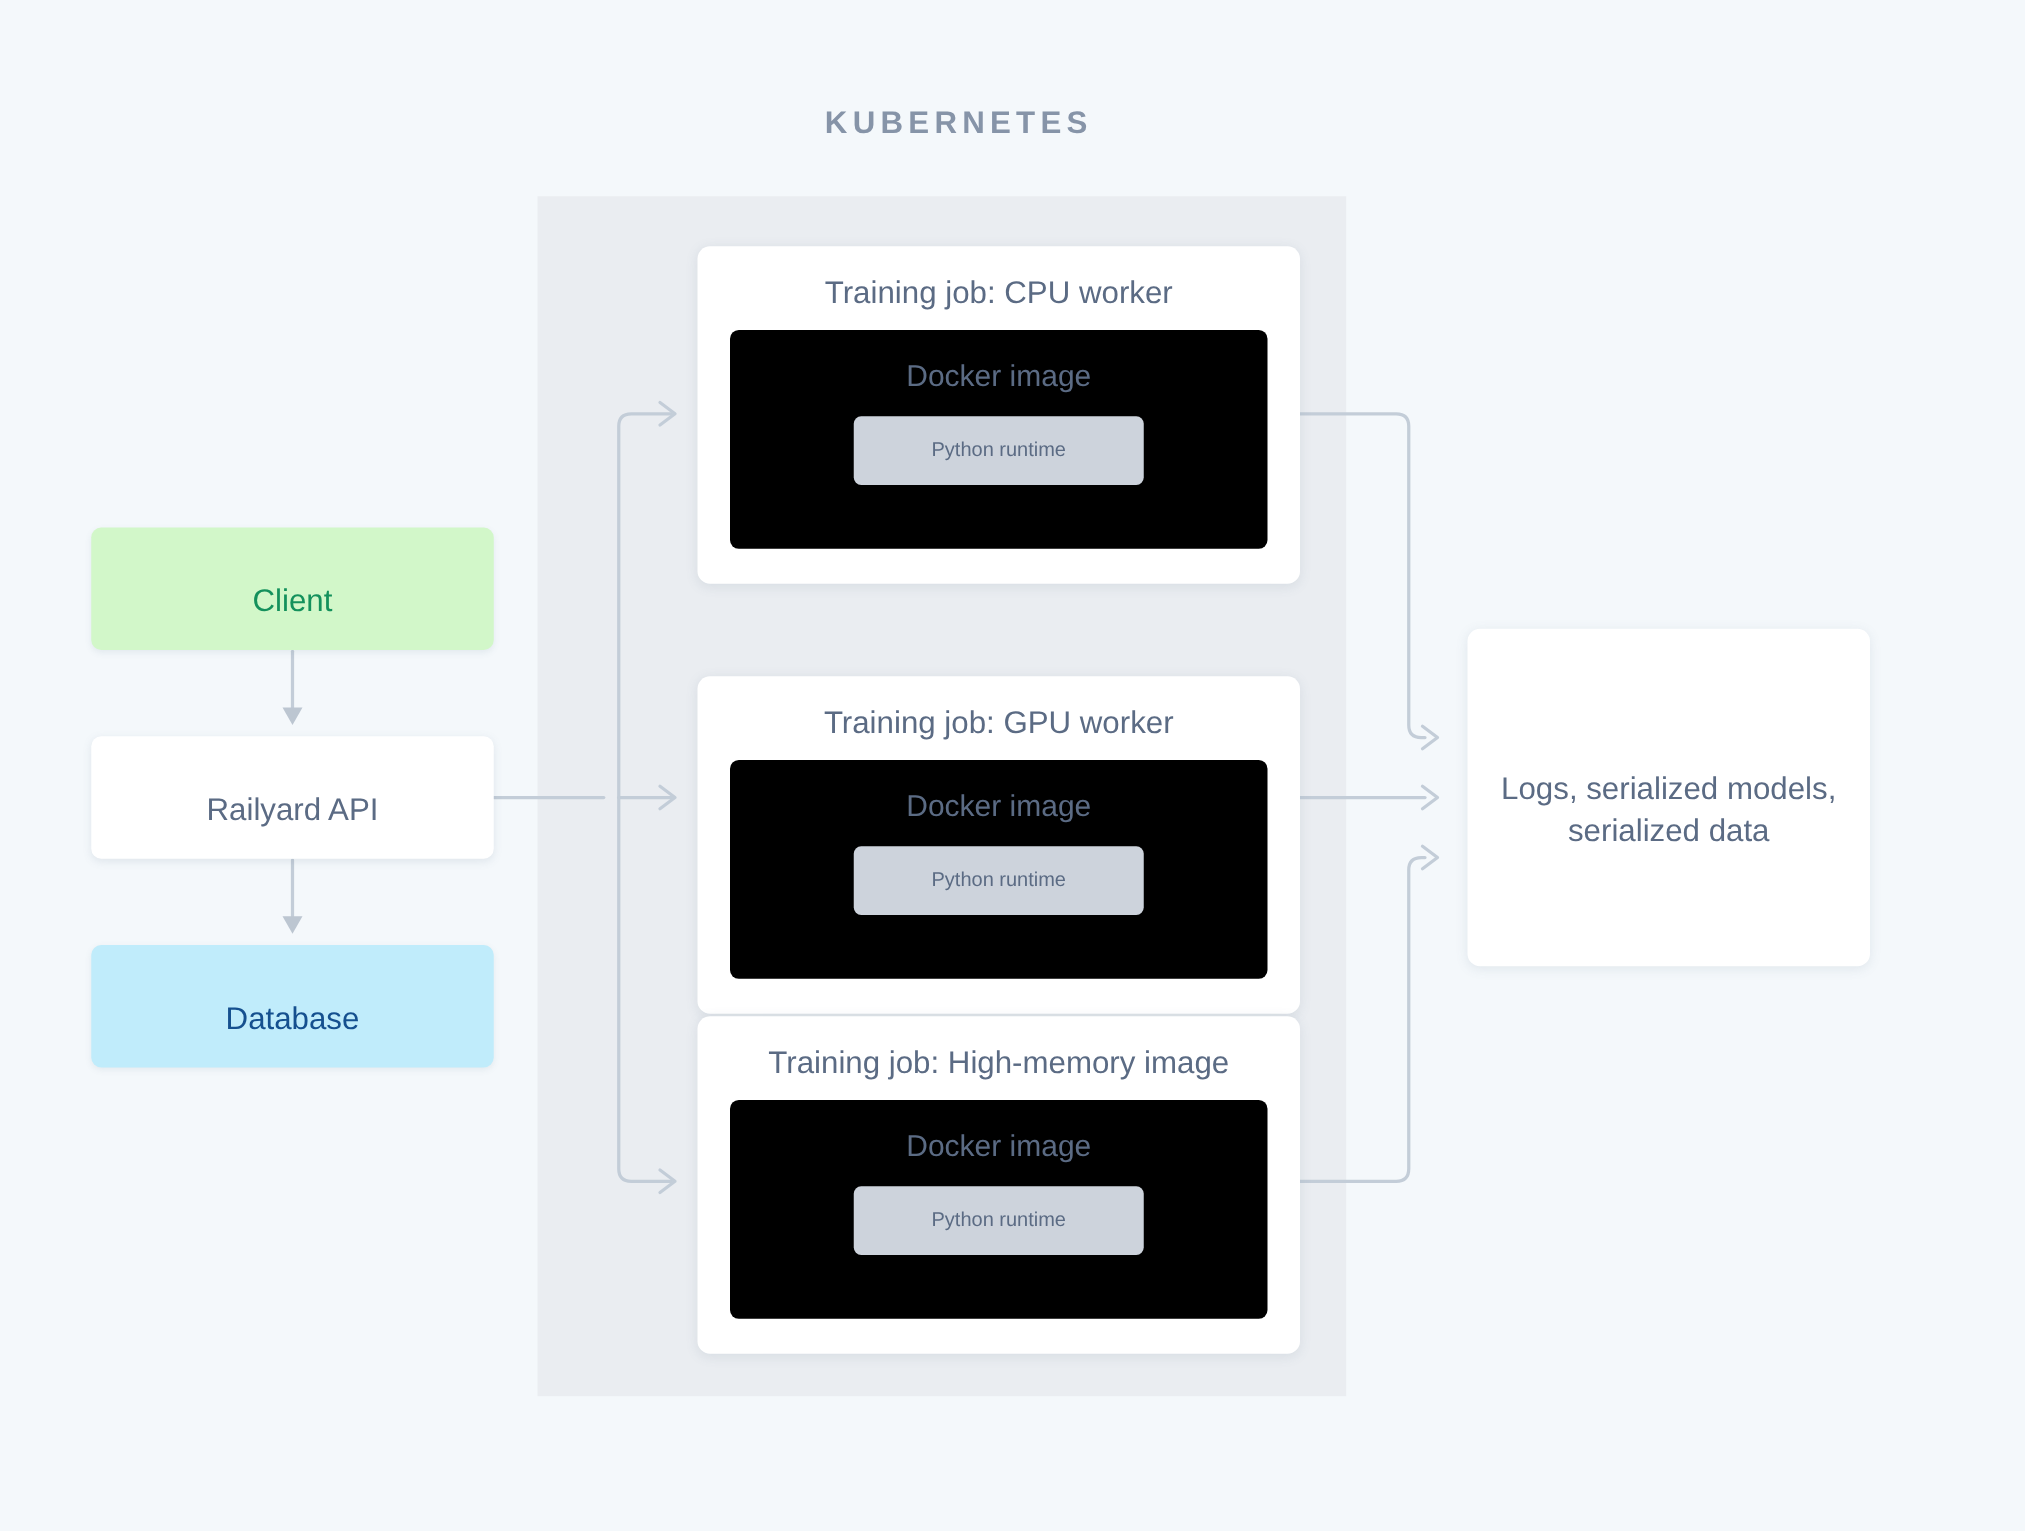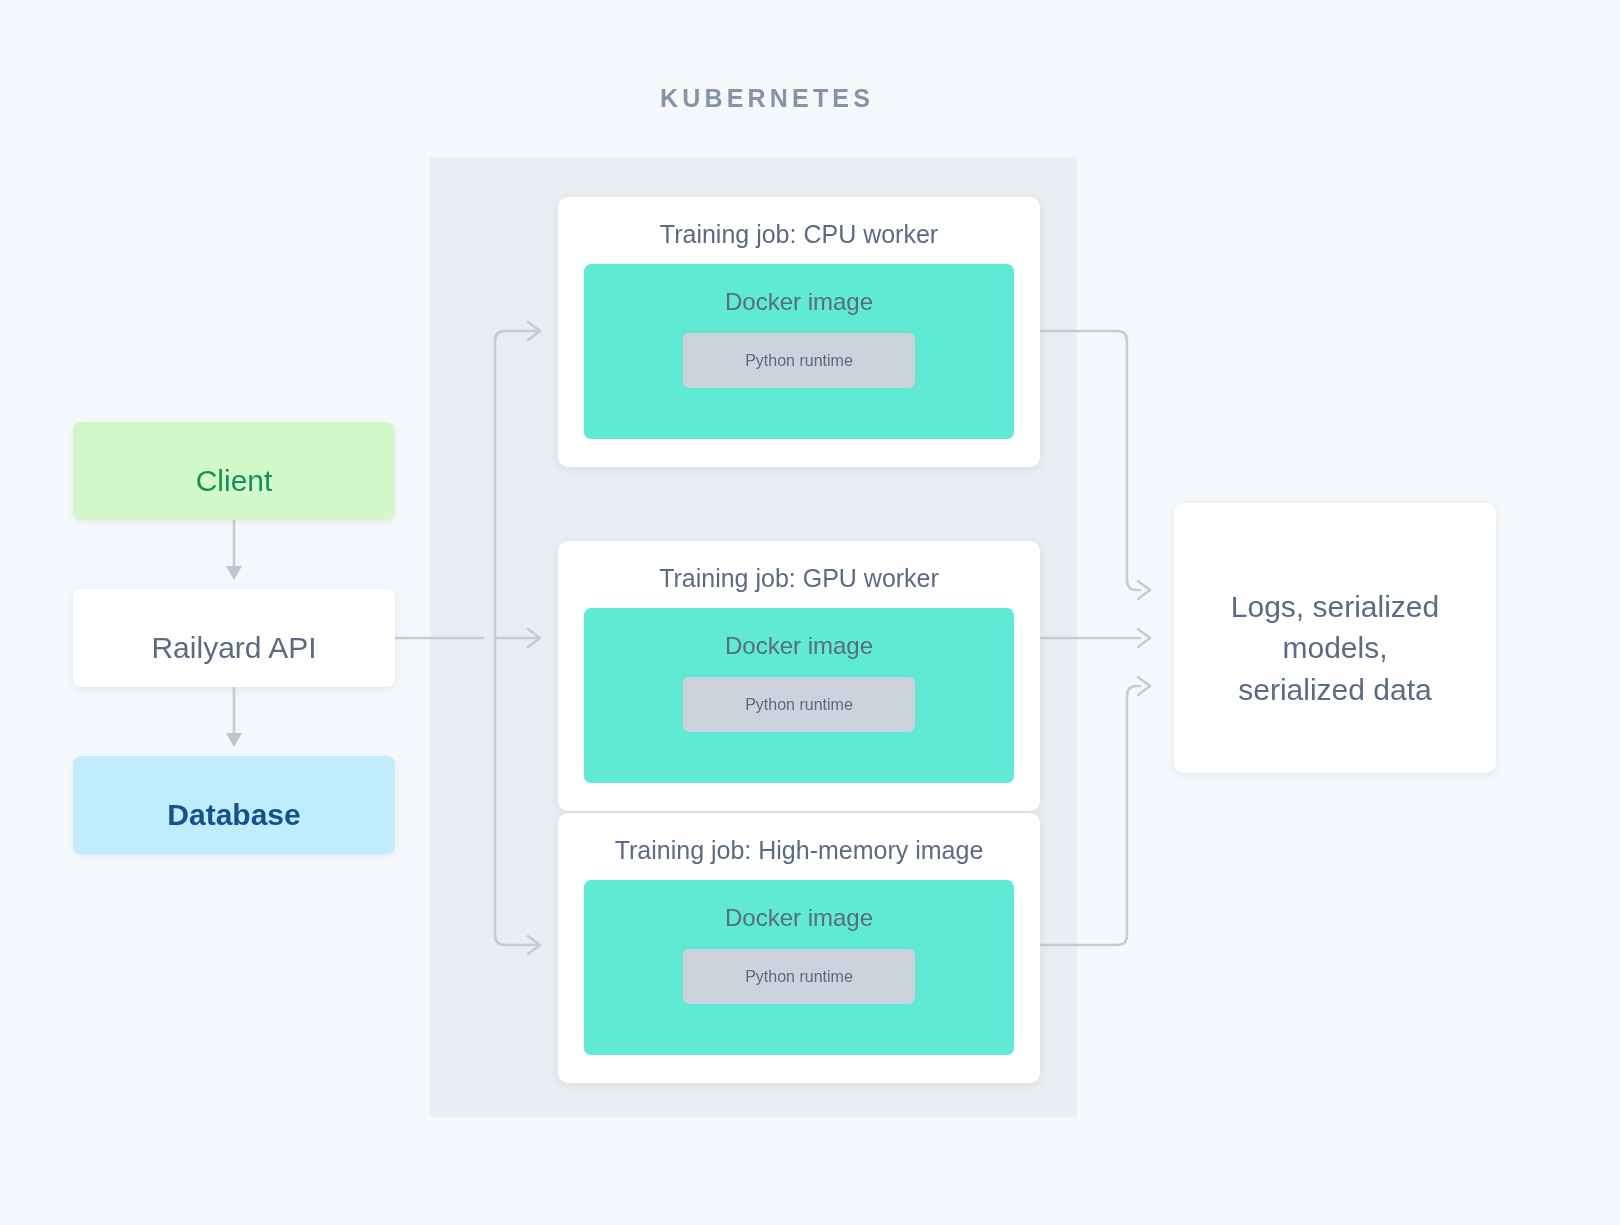--- a/index.html
+++ b/index.html
@@ -47,21 +47,21 @@
   .node {
     position: absolute;
     box-sizing: border-box;
     display: flex;
     align-items: center;
     justify-content: center;
     text-align: center;
     border-radius: 8px;
   }
   .node-label {
-    font-size: 30px;
+    font-size: 25px;
     line-height: 1.38;
     margin-top: 20px;
   }
 
   #node-client {
     left: 73px;
     top: 422px;
     width: 322px;
     height: 98px;
     background: #d2f7c9;
@@ -80,21 +80,21 @@
   #node-api .node-label { color: #5b6b84; }
 
   #node-database {
     left: 73px;
     top: 756px;
     width: 322px;
     height: 98px;
     background: #c0ecfb;
     box-shadow: 0 2px 5px rgba(90, 115, 140, 0.10);
   }
-  #node-database .node-label { color: #15508f; font-weight: bold; }
+  #node-database .node-label { color: #15508f; }
 
   #node-output {
     left: 1174px;
     top: 503px;
     width: 322px;
     height: 270px;
     background: #ffffff;
     box-shadow: 0 2px 9px rgba(90, 115, 140, 0.13);
     border-radius: 10px;
     padding: 0 12px;
@@ -124,21 +124,21 @@
     font-size: 25px;
     color: #5b6b84;
     line-height: 1.2;
   }
 
   .docker-panel {
     box-sizing: border-box;
     margin-top: 15px;
     width: 430px;
     height: 175px;
-    background: #5eead4;
+    background: #000000;
     border-radius: 7px;
     display: flex;
     flex-direction: column;
     align-items: center;
   }
   .docker-title {
     margin-top: 24px;
     font-size: 24px;
     color: #5b6b84;
   }

